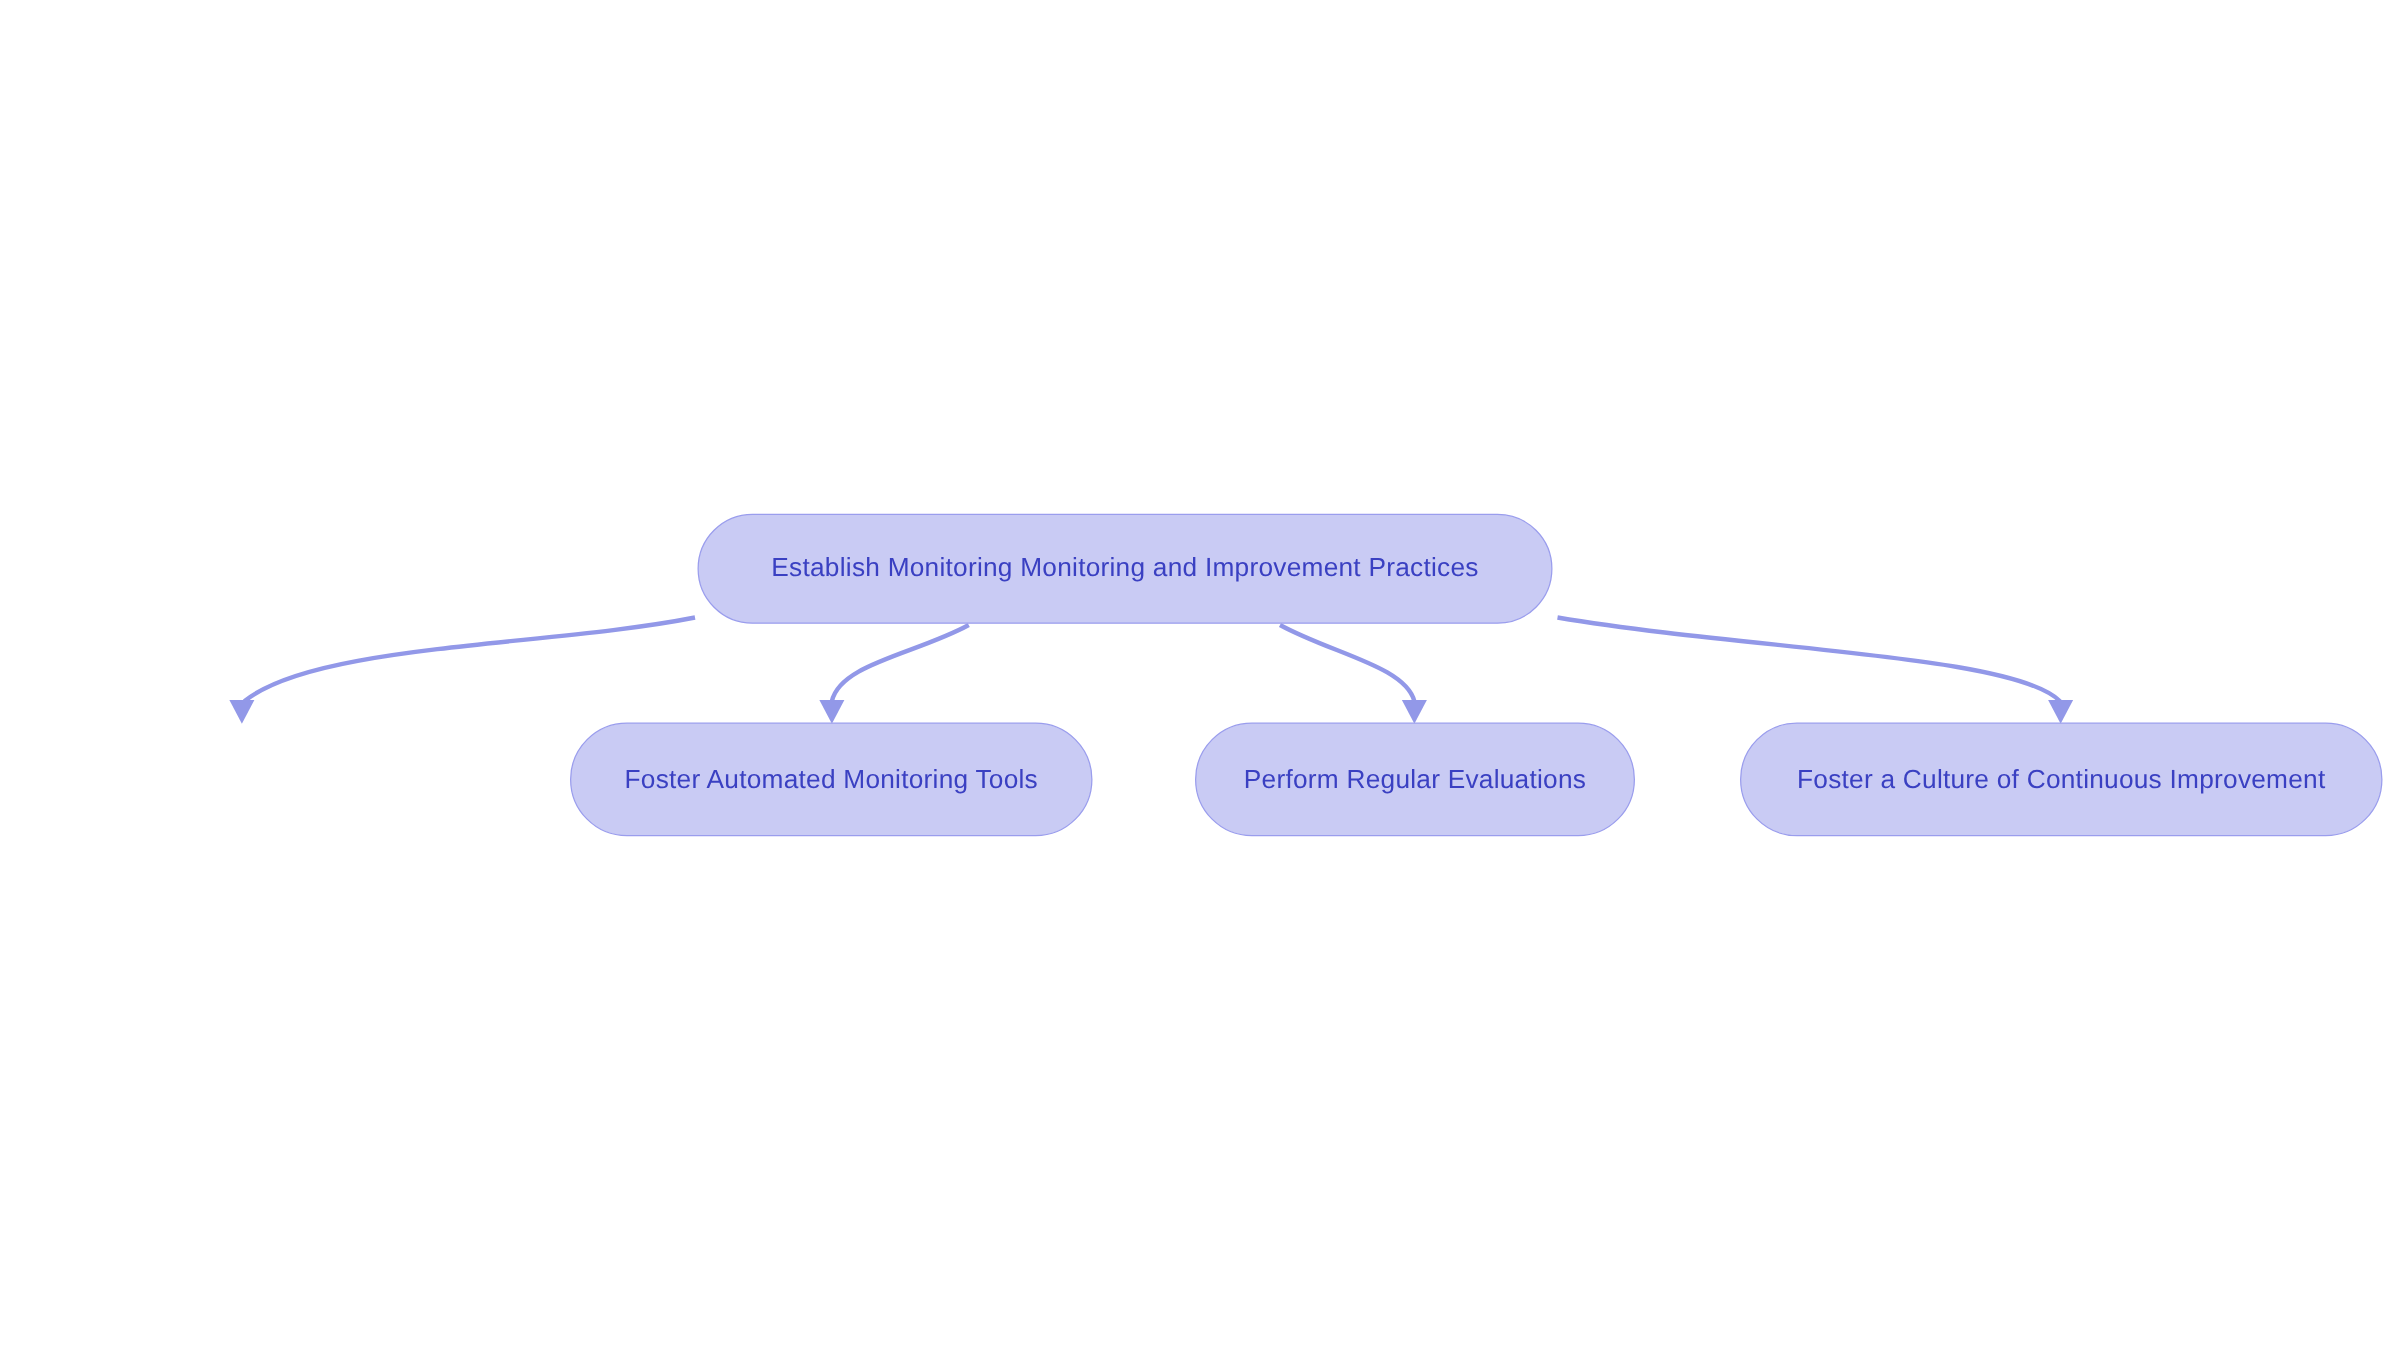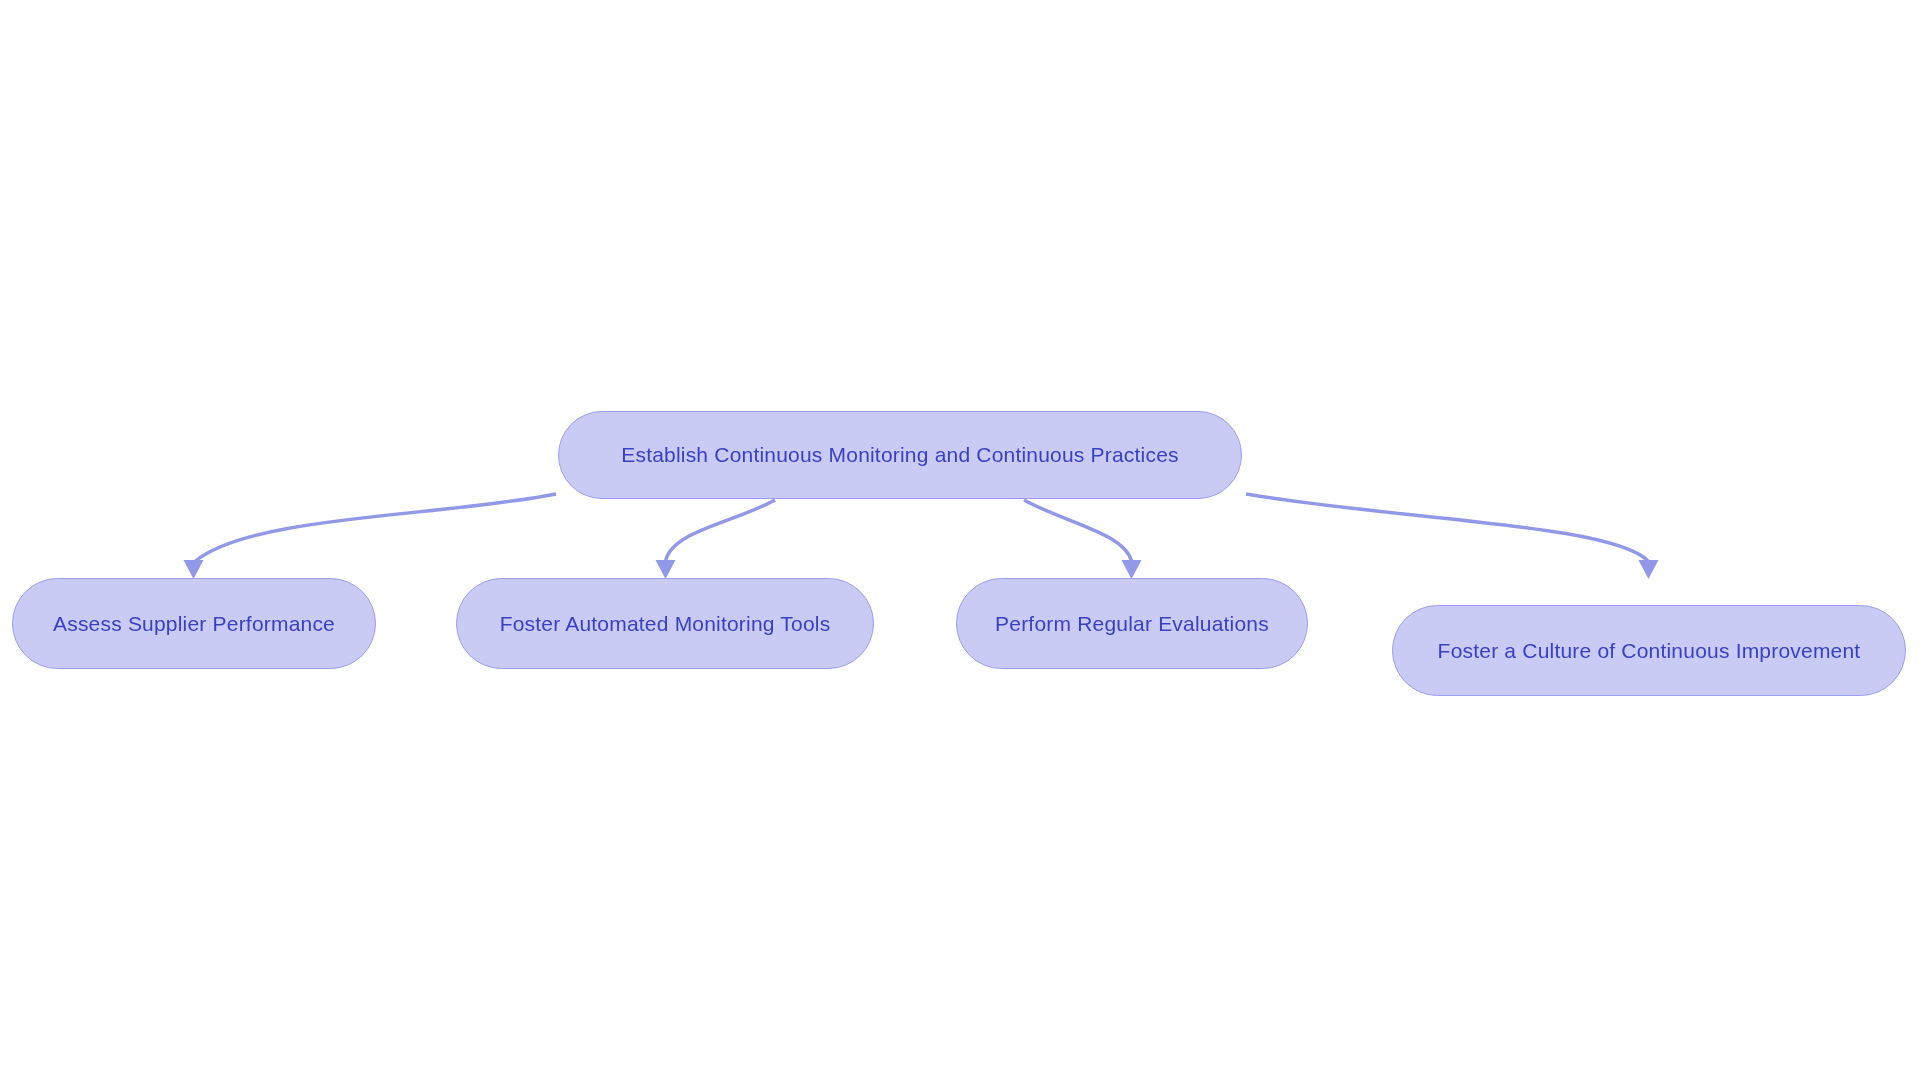--- a/index.html
+++ b/index.html
@@ -25,21 +25,21 @@
     color:var(--node-text);
     font-size:21px;
     letter-spacing:0.2px;
     text-align:center;
   }
   .node-label{display:block;padding:0 18px;white-space:nowrap;}
   .node-root   {left:558px; top:411px; width:684px; height:88px;}
   .node-child-1{left:12px;  top:578px; width:364px; height:91px;}
   .node-child-2{left:456px; top:578px; width:418px; height:91px;}
   .node-child-3{left:956px; top:578px; width:352px; height:91px;text-align:center;}
-  .node-child-4{left:1392px;top:578px; width:514px; height:91px;margin-top:27px;}
+  .node-child-4{left:1392px;top:578px; width:514px; height:91px;}
 </style>
 </head>
 <body>
 
 <div class="stage">
 
   <svg class="edges-layer" viewBox="0 0 1920 1083">
     <g>
       <path class="edge-line" d="M 556 494 C 440 517, 252 515, 195.5 561"></path>
       <polygon class="edge-arrowhead" points="183.5,560 203.5,560 193.5,579"></polygon>
@@ -52,26 +52,23 @@
       <path class="edge-line" d="M 1024 500 C 1066 523, 1124 533, 1131.5 561"></path>
       <polygon class="edge-arrowhead" points="1121.5,560 1141.5,560 1131.5,579"></polygon>
     </g>
     <g>
       <path class="edge-line" d="M 1246 494 C 1400 520, 1612 524, 1648 561"></path>
       <polygon class="edge-arrowhead" points="1638.5,560 1658.5,560 1648.5,579"></polygon>
     </g>
   </svg>
 
   <div class="node node-root">
-    <span class="node-label">Establish Continuous Monitoring and Continuous Practices</span>
+    <span class="node-label">Establish Monitoring Monitoring and Improvement Practices</span>
   </div>
 
-  <div class="node node-child-1">
-    <span class="node-label">Assess Supplier Performance</span>
-  </div>
 
   <div class="node node-child-2">
     <span class="node-label">Foster Automated Monitoring Tools</span>
   </div>
 
   <div class="node node-child-3">
     <span class="node-label">Perform Regular Evaluations</span>
   </div>
 
   <div class="node node-child-4">

